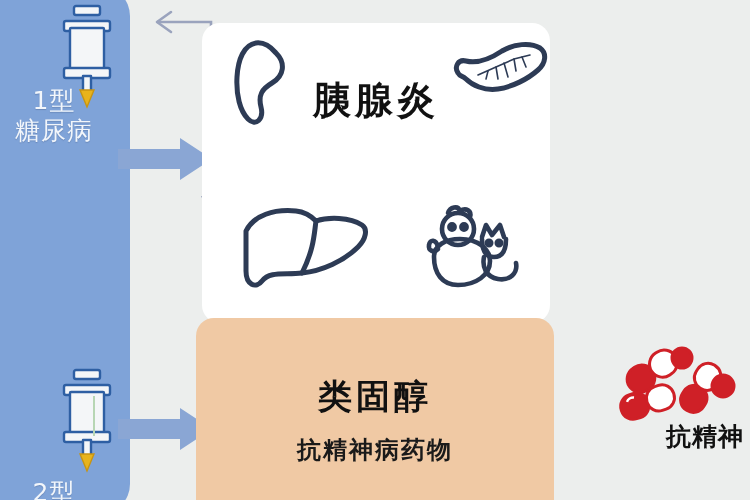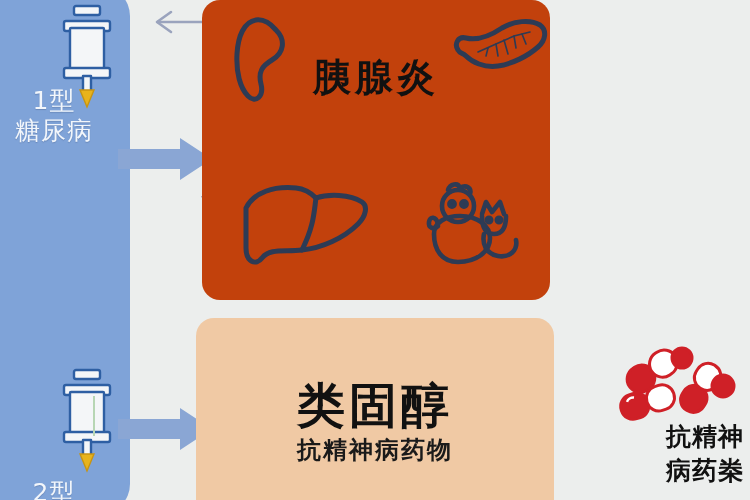--- a/index.html
+++ b/index.html
@@ -48,24 +48,24 @@
   .syringe-bot  { left: 56px; top: 368px; }
   .syringe-diag { left: 8px;  top: 212px; }
 
   
   .panel {
     position: absolute;
     box-sizing: border-box;
   }
   .panel-green {
     left: 202px;
-    top: 0;
+    top: 23px;
     width: 348px;
     height: 300px;
-    background: #c2410c;
+    background: #ffffff;
     border-radius: 18px;
   }
   .panel-orange {
     left: 196px;
     top: 318px;
     width: 358px;
     height: 200px;
     background: #f0c9a4;
     border-radius: 18px;
   }
@@ -80,21 +80,21 @@
   .panel-sub {
     position: absolute;
     width: 100%;
     text-align: center;
     color: #1a1a1a;
     font-weight: 700;
     letter-spacing: 2px;
   }
   .green-title { top: 52px;  font-size: 38px; }
   .green-sub   { top: 141px; font-size: 24px; }
-  .orange-title{ top: 56px;  font-size: 48px; }
+  .orange-title{ top: 56px;  font-size: 34px; }
   .orange-sub  { top: 116px; font-size: 24px; }
 
   .organ { position: absolute; }
   .org-kidney  { left: 26px;  top: 16px; }
   .org-pancreas{ left: 250px; top: 14px; }
   .org-liver   { left: 38px;  top: 180px; }
   .org-person  { left: 218px; top: 172px; }
 
   
   .arrow-svg { position: absolute; }
@@ -267,16 +267,15 @@
         <rect x="88" y="32" width="27" height="25" rx="12" fill="#ffffff"></rect>
       </g>
 
       <circle cx="70" cy="14" r="10" fill="#cf2027"></circle>
       <circle cx="111" cy="42" r="11" fill="#cf2027"></circle>
     </g>
   </svg>
 
   <div class="pills-label">
     <div>抗精神</div>
-    <div>病药桊</div>
   </div>
 
 </div>
 
 </body></html>

